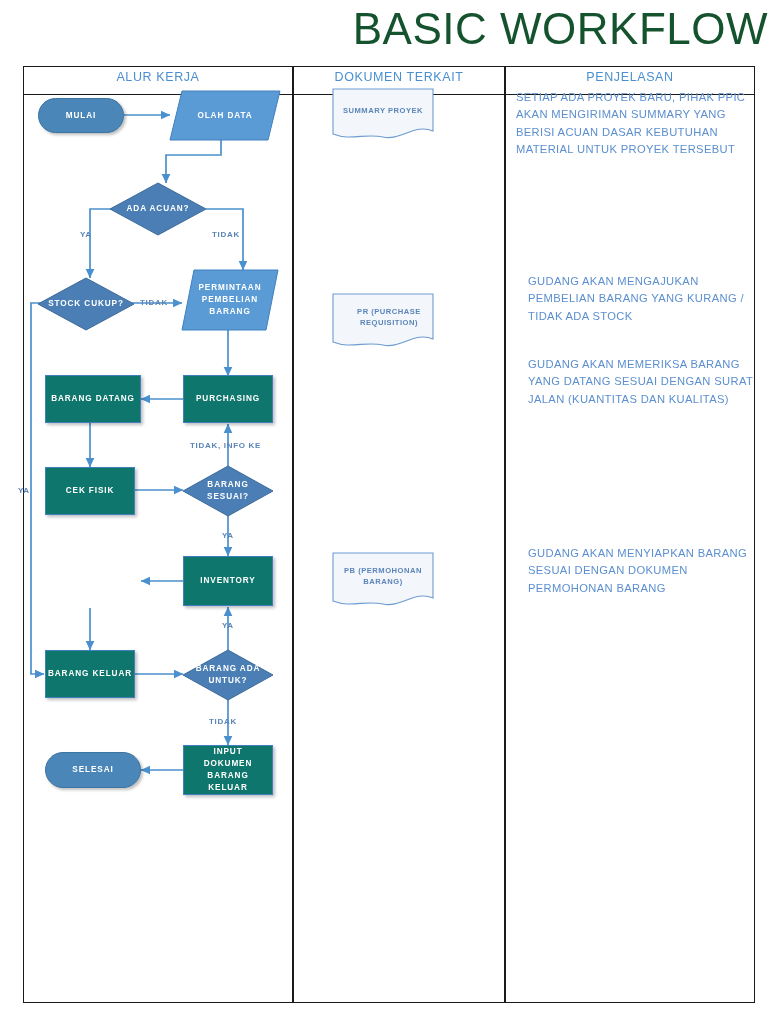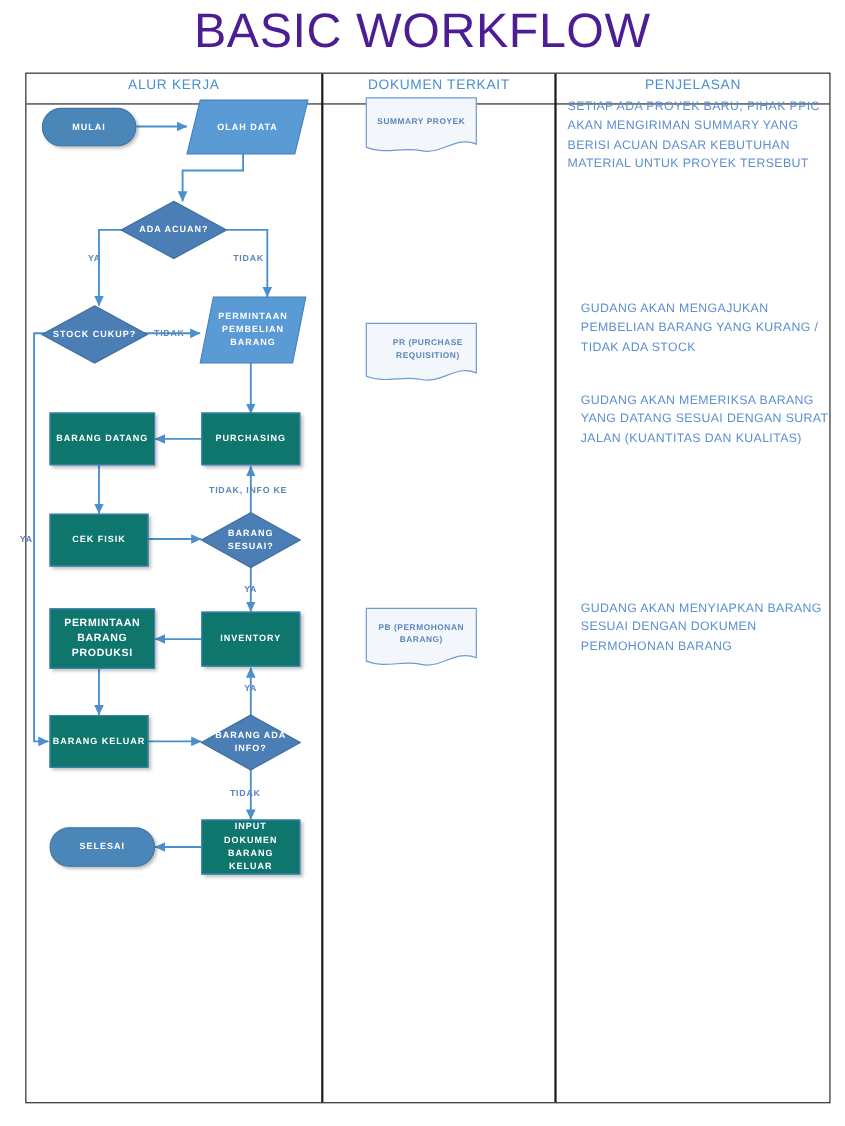--- a/index.html
+++ b/index.html
@@ -13,24 +13,24 @@
     width: 768px; height: 1024px;
     overflow: hidden;
     background: #ffffff;
   }
 
   
   #title {
     position: absolute;
     left: 0; top: 4px;
     width: 768px;
-    text-align: center;
+    text-align: right;
     font-size: 44px;
     letter-spacing: 0.5px;
-    color: #4c1d95;
+    color: #14532d;
     font-family: "Liberation Sans", sans-serif;
     font-weight: 400;
   }
 
   
   #table {
     position: absolute;
     left: 23px; top: 66px;
     width: 732px; height: 937px;
     border: 1.6px solid #1a1a1a;
@@ -267,38 +267,35 @@
 
   <div class="diam-wrap" style="left:183px; top:466px; width:90px; height:50px;">
     <svg width="90" height="50" viewBox="0 0 90 50">
       <polygon points="45,0 90,25 45,50 0,25" fill="#4A7EB5" stroke="#3E6C9C" stroke-width="1"></polygon>
     </svg>
     <div class="txt" style="padding:0 12px; box-sizing:border-box;">
         <span>BARANG SESUAI?</span>
       </div>
   </div>
 
-  <div class="shape rect" style="left:45px; top:553px; width:96px; height:55px; font-size:9.6px; letter-spacing:0.6px;">
-    <span>PERMINTAAN BARANG PRODUKSI</span>
-  </div>
 
   <div class="shape rect" style="left:183px; top:556px; width:90px; height:50px;">
     <span>INVENTORY</span>
   </div>
 
   <div class="shape rect" style="left:45px; top:650px; width:90px; height:48px;">
     <span>BARANG KELUAR</span>
   </div>
 
   <div class="diam-wrap" style="left:183px; top:650px; width:90px; height:50px;">
     <svg width="90" height="50" viewBox="0 0 90 50">
       <polygon points="45,0 90,25 45,50 0,25" fill="#4A7EB5" stroke="#3E6C9C" stroke-width="1"></polygon>
     </svg>
     <div class="txt" style="padding:0 10px; box-sizing:border-box;">
-        <span>BARANG ADA INFO?</span>
+        <span>BARANG ADA UNTUK?</span>
       </div>
   </div>
 
   <div class="shape rect" style="left:183px; top:745px; width:90px; height:50px; padding:0 5px;align-items:flex-end;">
     <span>INPUT DOKUMEN BARANG KELUAR</span>
   </div>
 
   <div class="shape term" style="left:45px; top:752px; width:96px; height:36px;">
     <span>SELESAI</span>
   </div>

